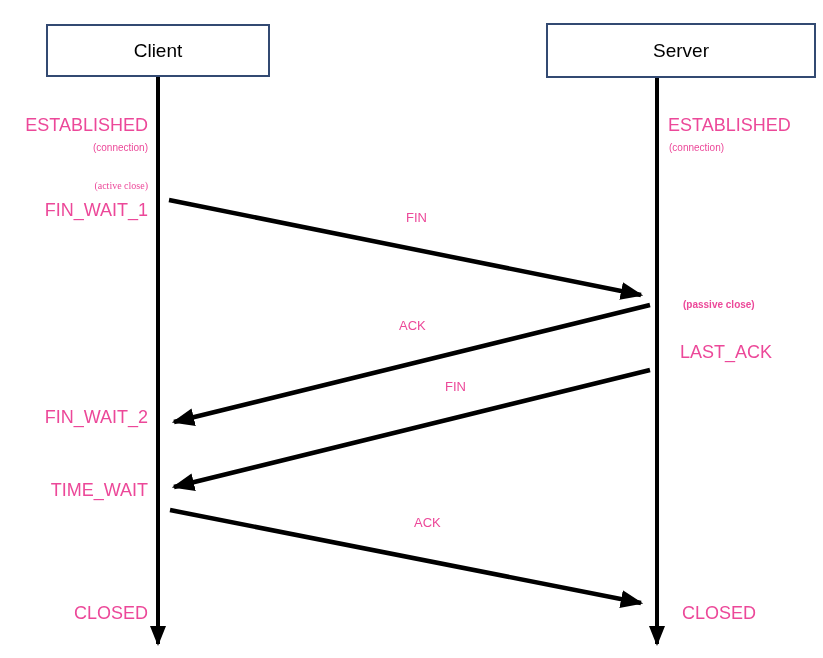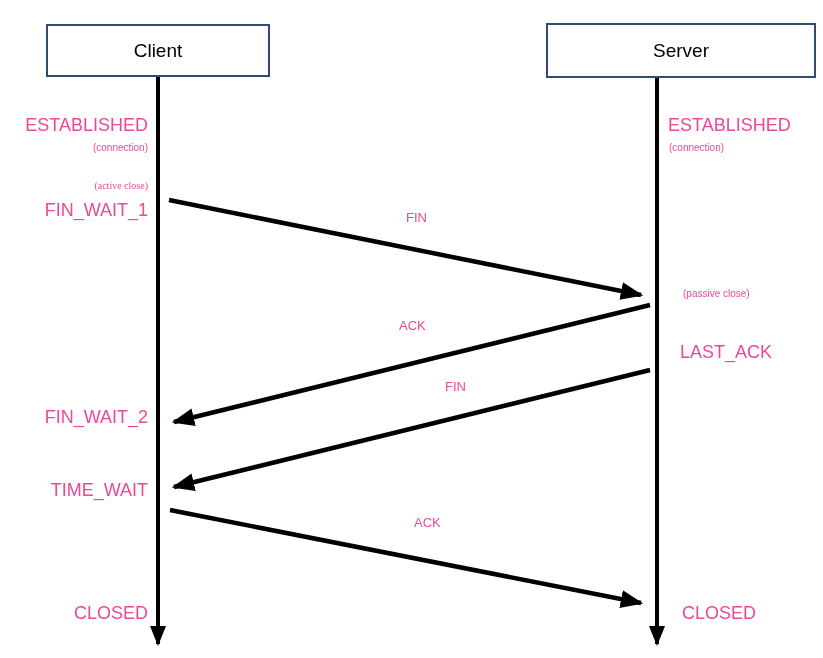--- a/index.html
+++ b/index.html
@@ -77,21 +77,21 @@
   <div class="lbl state ralign" style="top:115px;">ESTABLISHED</div>
   <div class="lbl note ralign" style="top:142px;">(connection)</div>
   <div class="lbl note ralign" style="top:180px;font-family:Liberation Serif, serif;">(active close)</div>
   <div class="lbl state ralign" style="top:200px;">FIN_WAIT_1</div>
   <div class="lbl state ralign" style="top:407px;">FIN_WAIT_2</div>
   <div class="lbl state ralign" style="top:480px;margin-left:24px;">TIME_WAIT</div>
   <div class="lbl state ralign" style="top:603px;">CLOSED</div>
 
   <div class="lbl state lalign" style="left:668px; top:115px;">ESTABLISHED</div>
   <div class="lbl note lalign" style="left:669px; top:142px;">(connection)</div>
-  <div class="lbl note lalign" style="left:683px; top:288px;">(passive close)</div>
+  <div class="lbl note lalign" style="left:683px; top:299px;font-weight:bold;">(passive close)</div>
   <div class="lbl state lalign" style="left:680px; top:342px;">LAST_ACK</div>
   <div class="lbl state lalign" style="left:682px; top:603px;">CLOSED</div>
 
   <div class="lbl msg" style="left:406px; top:211px;">FIN</div>
   <div class="lbl msg" style="left:399px; top:319px;">ACK</div>
   <div class="lbl msg" style="left:445px; top:380px;">FIN</div>
   <div class="lbl msg" style="left:414px; top:516px;">ACK</div>
 
 </div>
 

